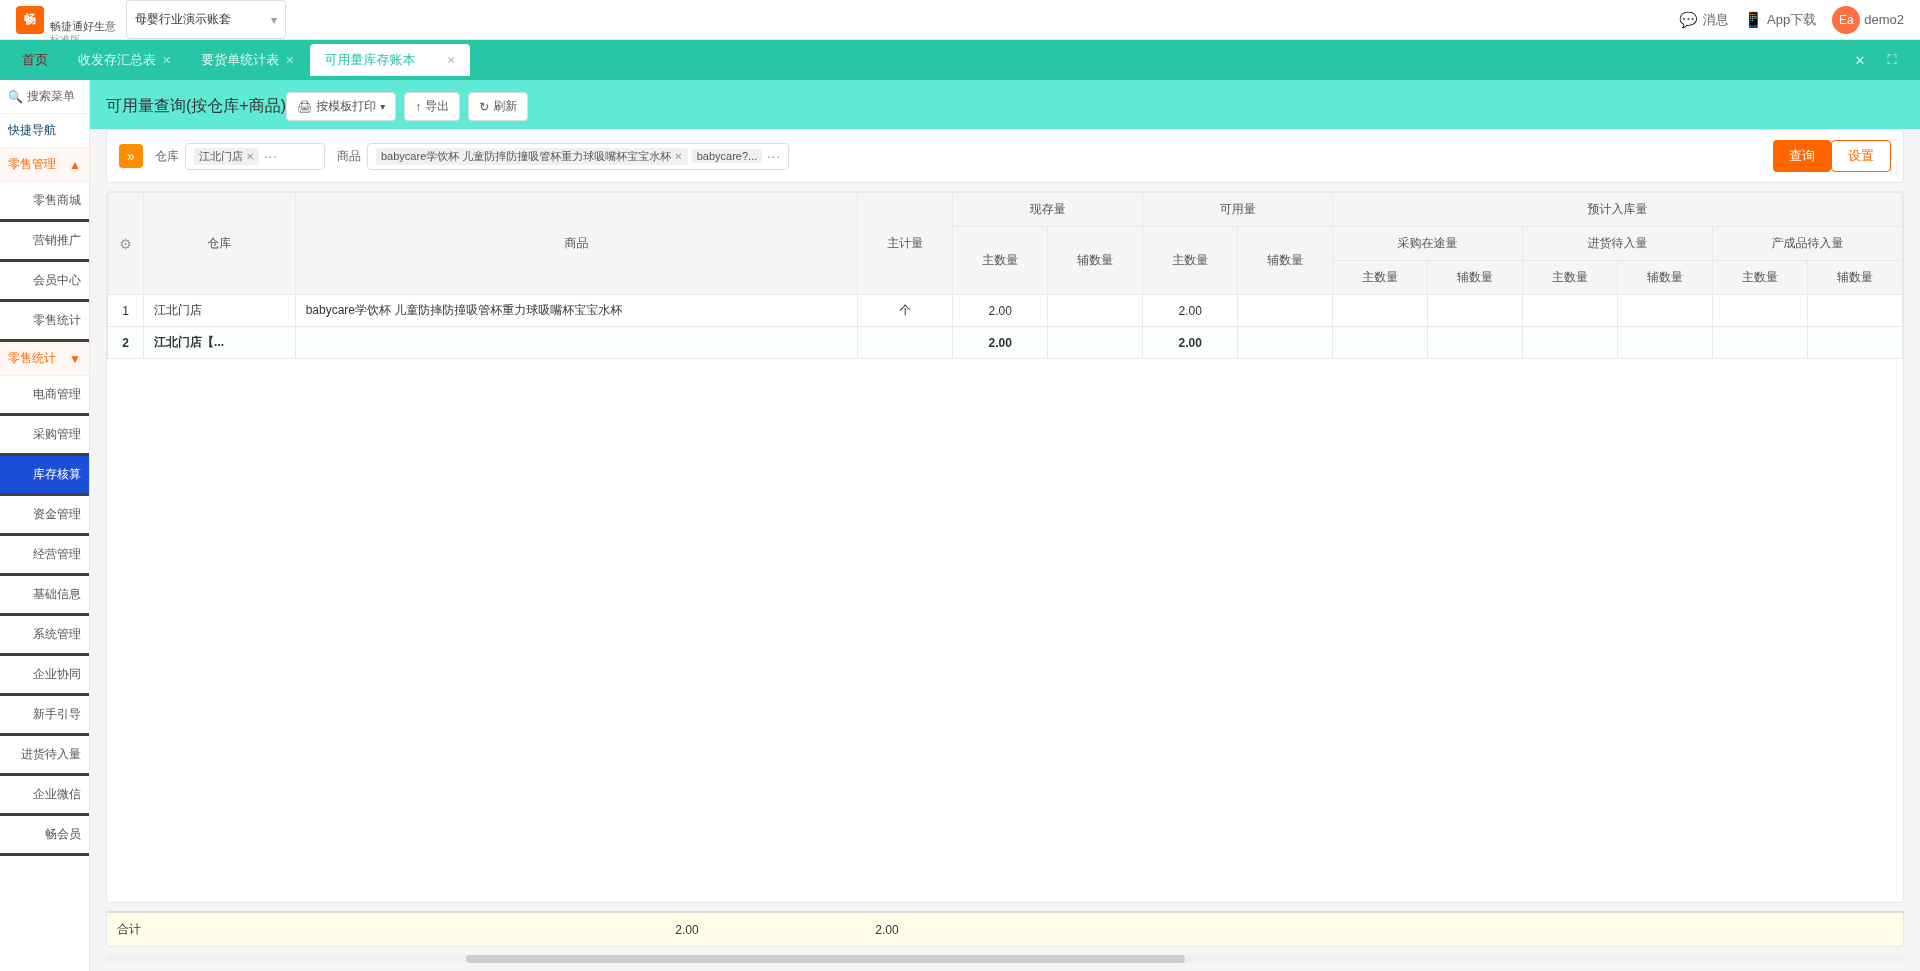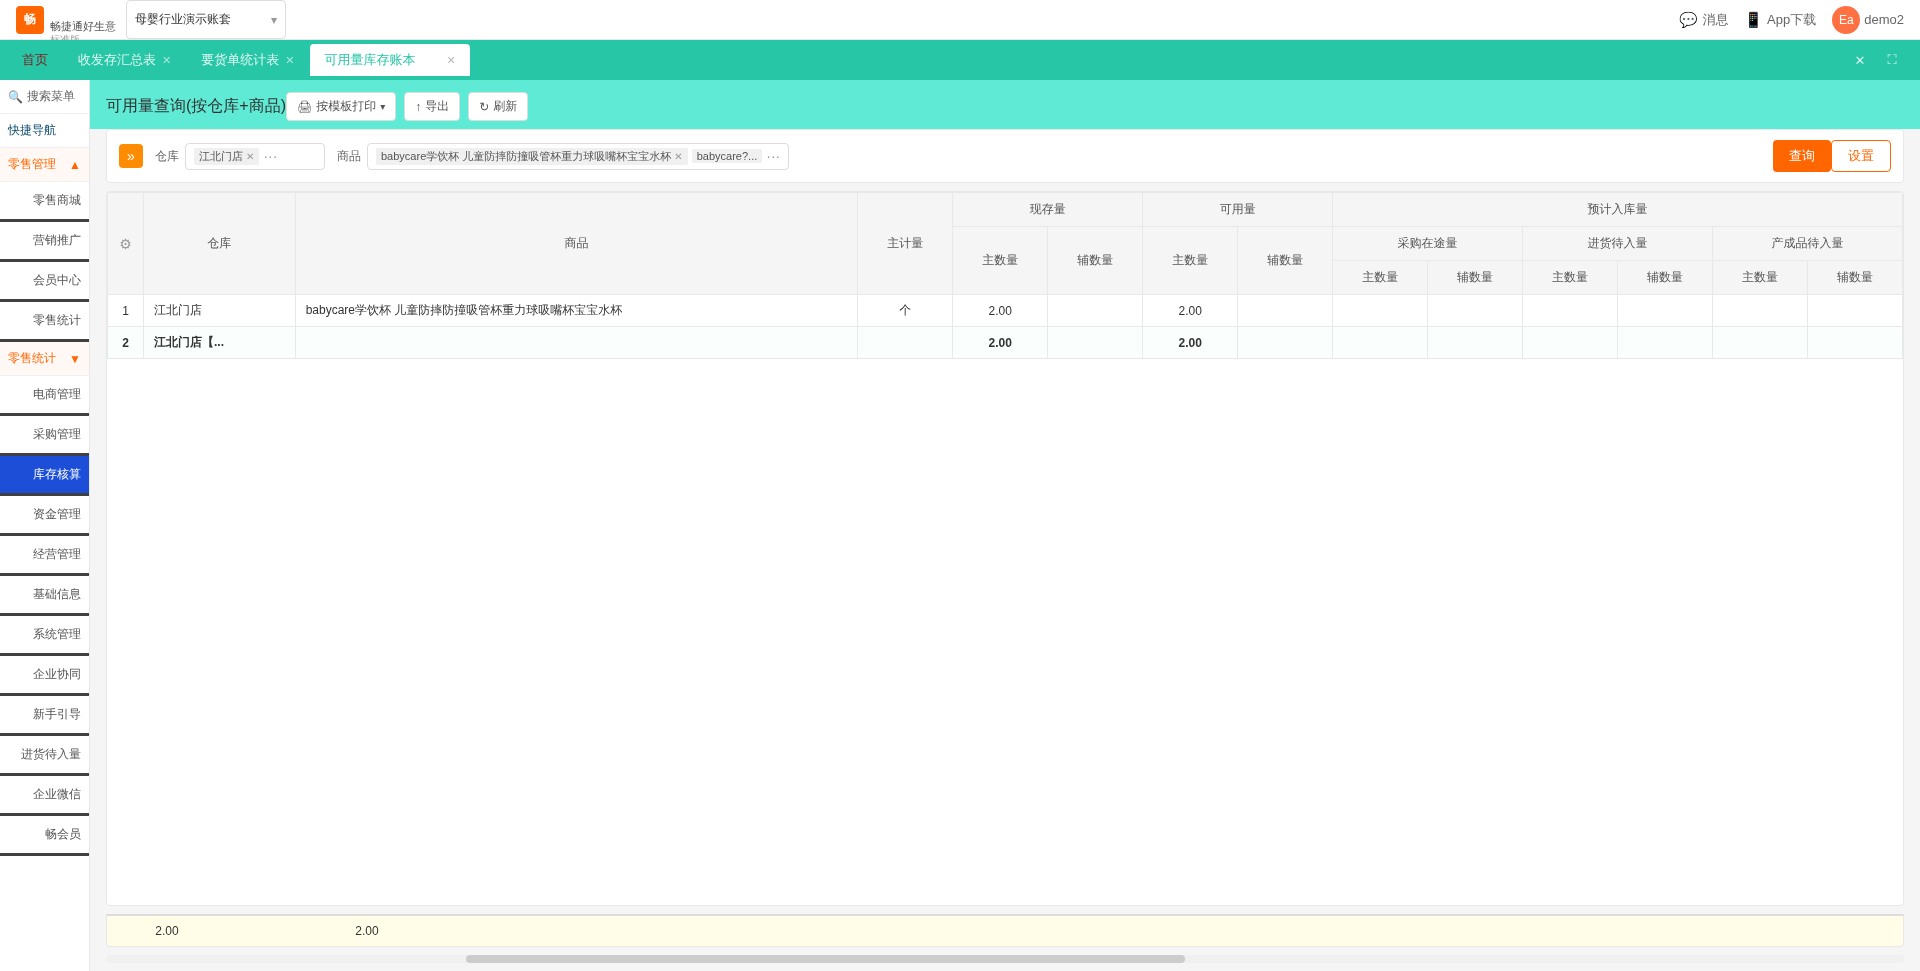--- a/index.html
+++ b/index.html
@@ -498,20 +498,21 @@
             <td></td>
             <td></td>
             <td></td>
             <td></td>
           </tr>
         </tbody>
       </table>
     </div>
 
     <div class="table-footer" style="position:relative;">
+      <span style="width:520px;display:inline-block;">合计</span>
       <span style="width:100px;text-align:center;display:inline-block;">2.00</span>
       <span style="width:100px;text-align:center;display:inline-block;"></span>
       <span style="width:100px;text-align:center;display:inline-block;">2.00</span>
     </div>
 
     <div class="scroll-bar-area">
       <div class="scroll-bar-thumb"></div>
     </div>
 
   </div>

